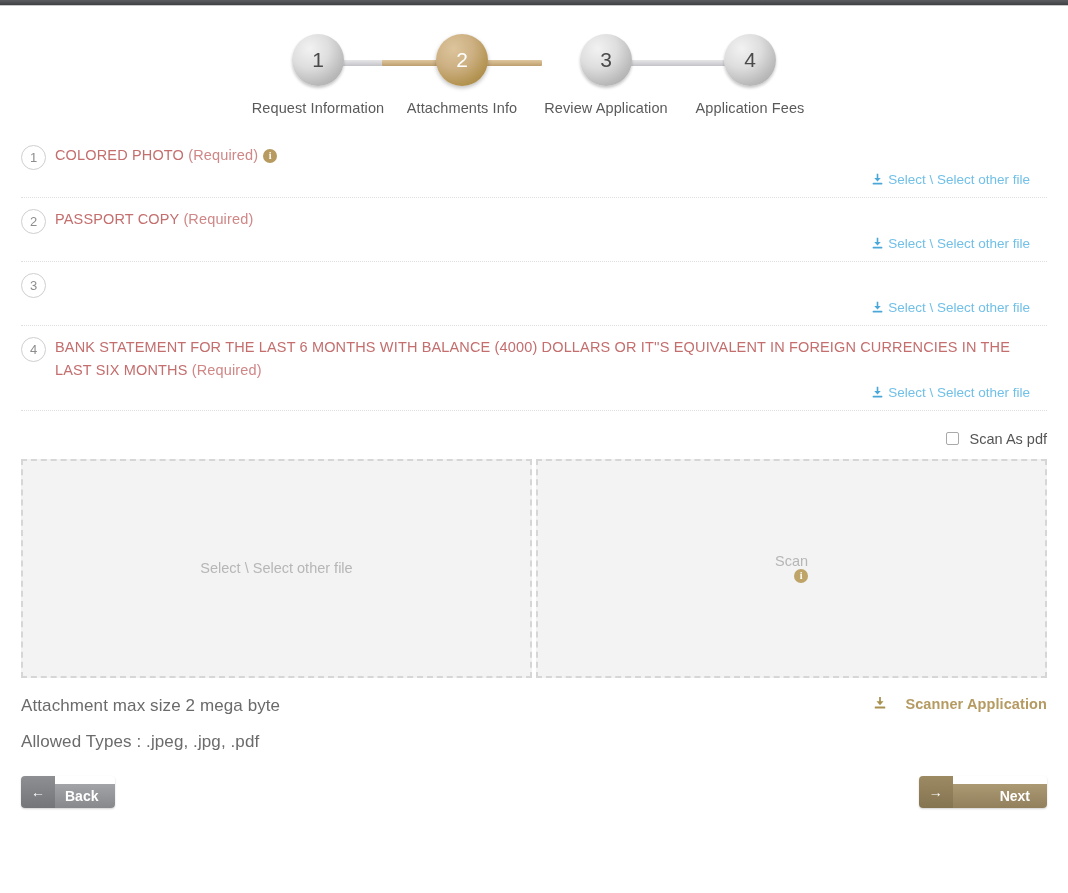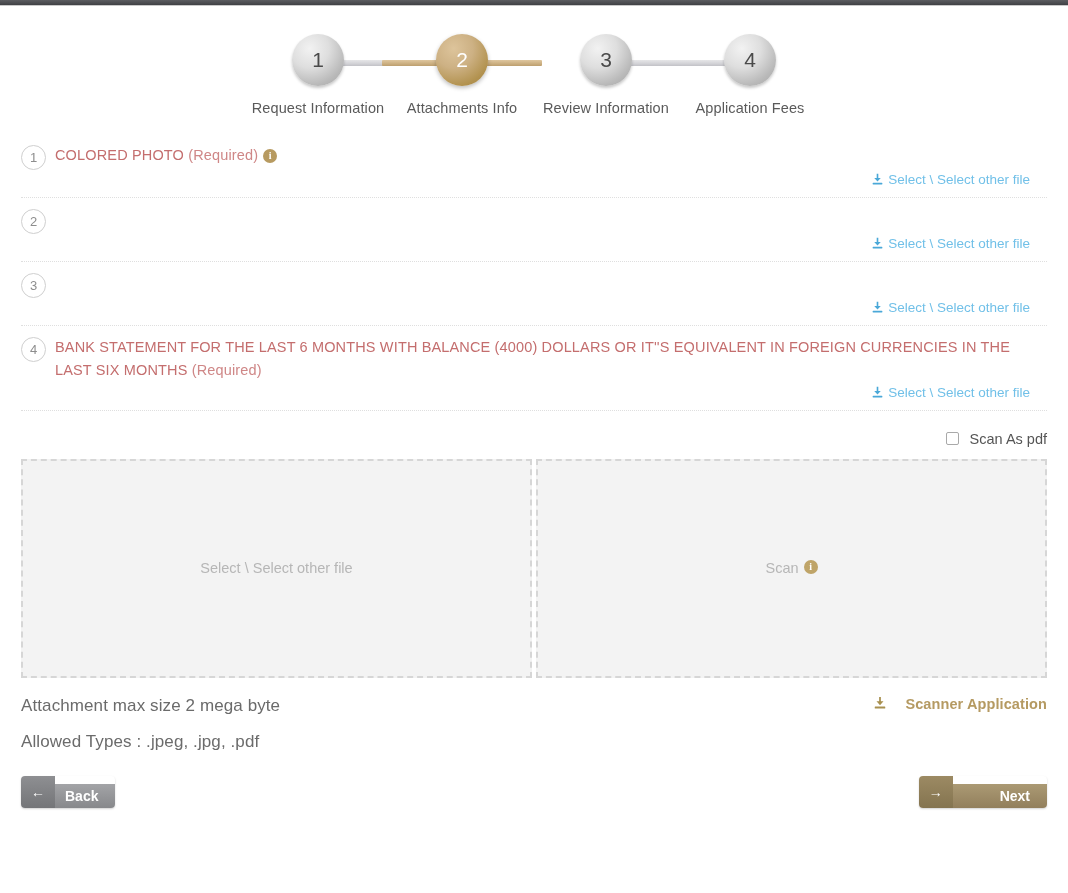--- a/index.html
+++ b/index.html
@@ -162,21 +162,21 @@
     height: 219px;
     border: 2px dashed #d6d6d6;
     background: #f3f3f3;
     display: flex;
     align-items: center;
     justify-content: center;
     font-size: 14.5px;
     color: #b6b6b6;
     cursor: pointer;
   }
-  .dz .scan-txt { display: inline-flex; align-items: flex-start; }
+  .dz .scan-txt { display: inline-flex; align-items: flex-end; flex-direction: column; }
   .dz .info-icon { background: #bfa468; }
 
   
   .notes {
     padding: 18px 21px 0 21px;
     position: relative;
   }
   .note {
     font-size: 17px;
     color: #6b6b6b;
@@ -254,21 +254,21 @@
       <div class="step">
         <div class="connector conn-gold" style="left:-8px; width:80px;"></div>
         <div class="connector conn-gold" style="left:72px; width:80px;"></div>
         <div class="bubble active">2</div>
         <div class="step-label">Attachments Info</div>
       </div>
 
       <div class="step">
         <div class="connector conn-grey" style="left:72px; width:144px;"></div>
         <div class="bubble">3</div>
-        <div class="step-label">Review Information</div>
+        <div class="step-label">Review Application</div>
       </div>
 
       <div class="step">
         <div class="bubble">4</div>
         <div class="step-label">Application Fees</div>
       </div>
 
     </div>
   </div>
 
@@ -288,20 +288,21 @@
               </svg>
           </span>
           <span>Select \ Select other file</span>
         </span>
       </div>
     </div>
 
     <div class="att-row">
       <div class="att-head">
         <div class="num-circle">2</div>
+        <div class="att-title"><span>PASSPORT COPY</span> <span class="req">(Required)</span></div>
       </div>
       <div class="att-action">
         <span class="dl-link">
           <span class="dl-icon">
             <svg width="13" height="13" viewBox="0 0 16 16">
                 <path fill="#4aa8d8" d="M7 1h2v5h3l-4 4.5L4 6h3z"></path>
                 <rect x="2" y="12" width="12" height="2.2" rx="0.6" fill="#4aa8d8"></rect>
               </svg>
           </span>
           <span>Select \ Select other file</span>

